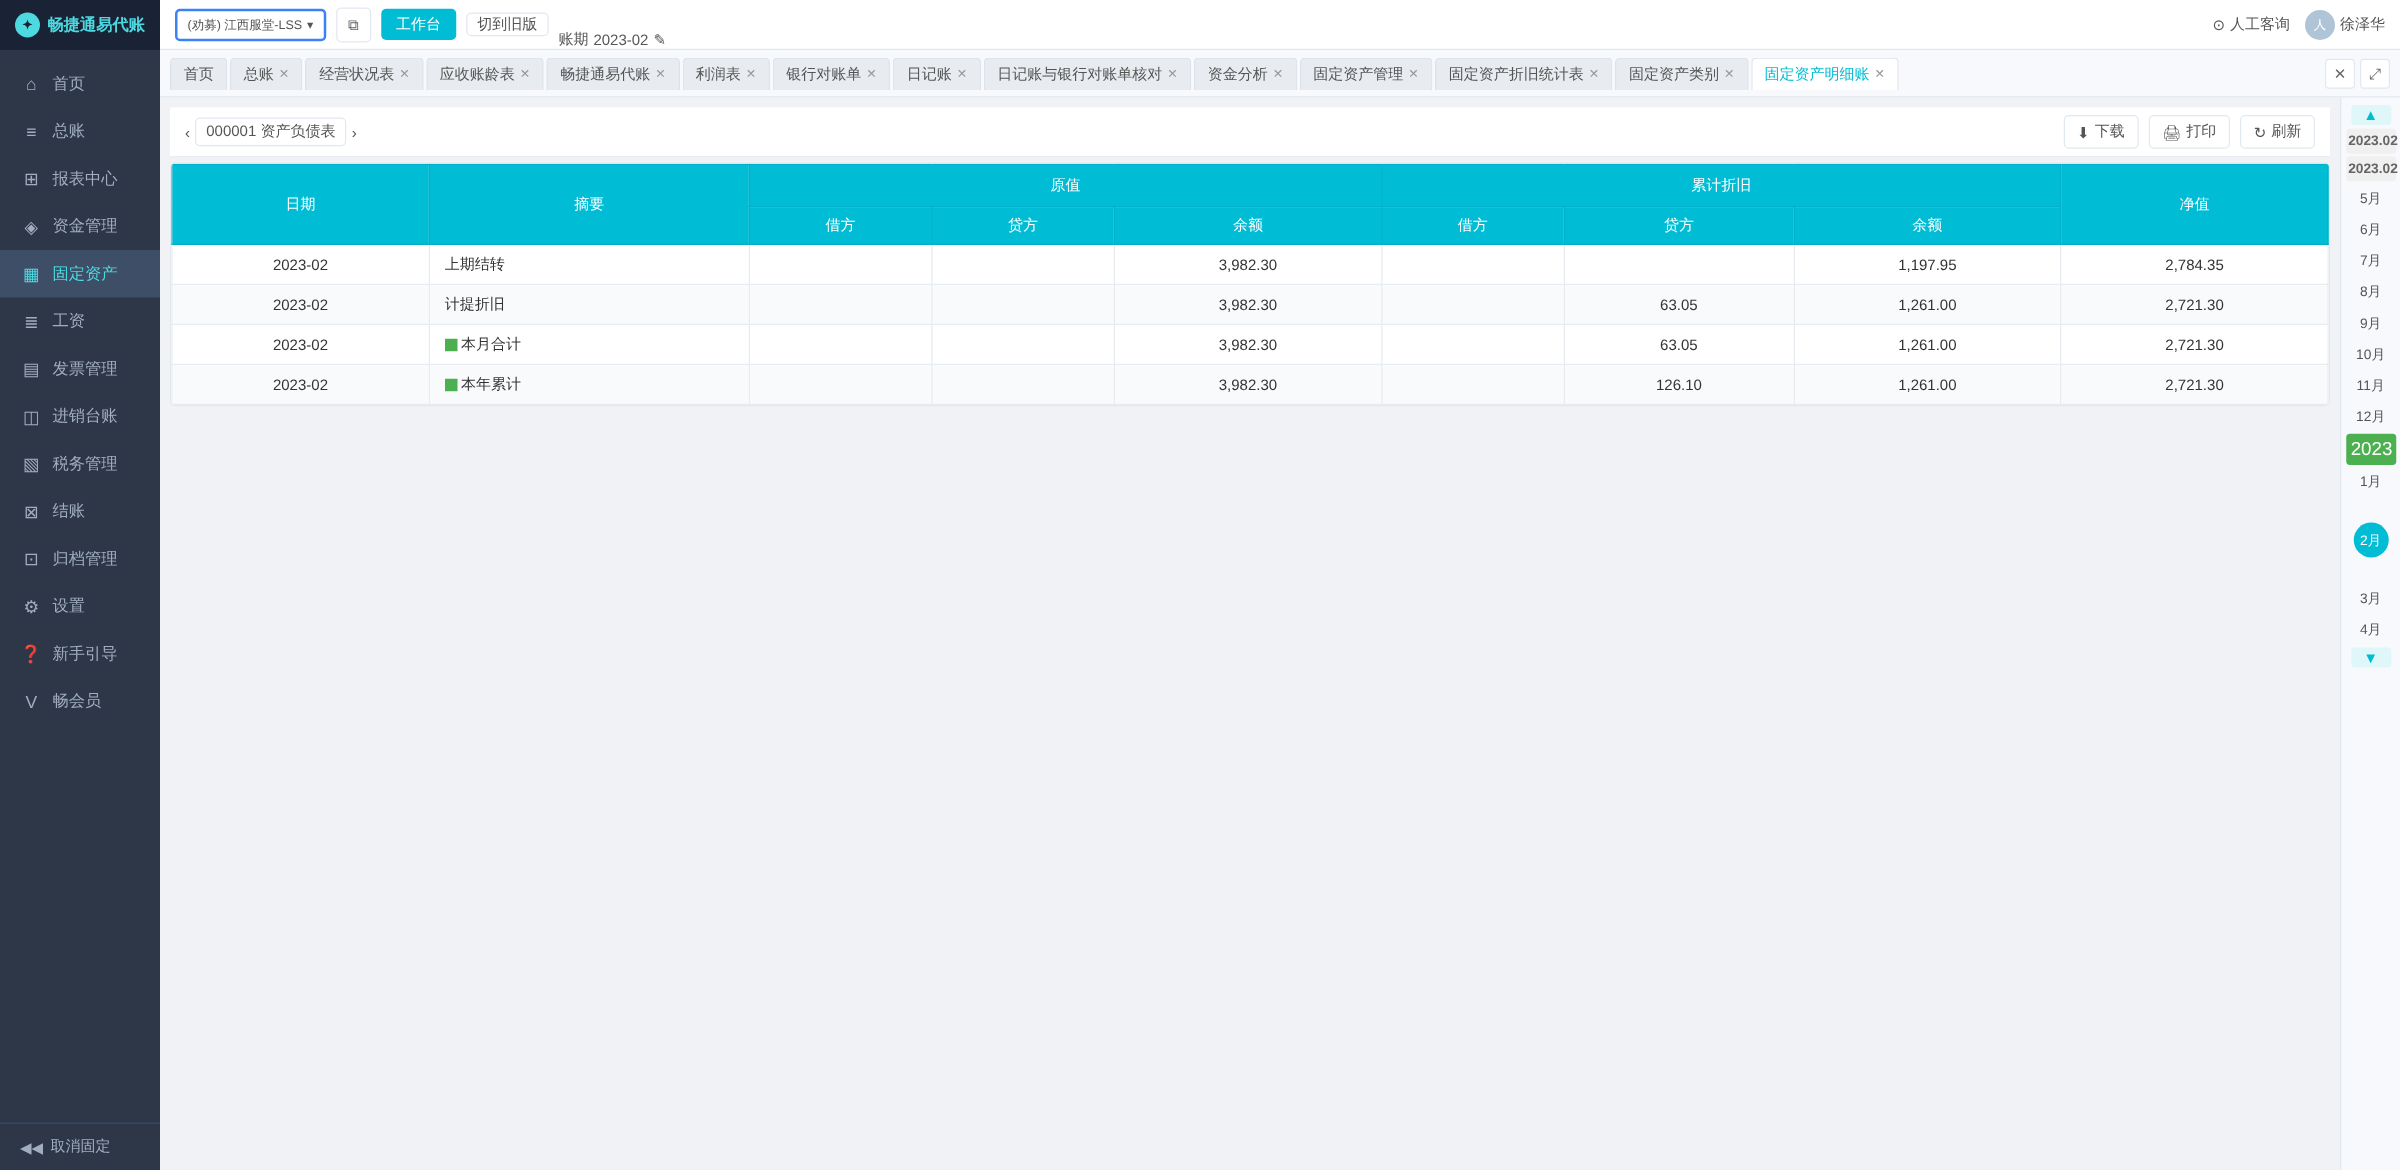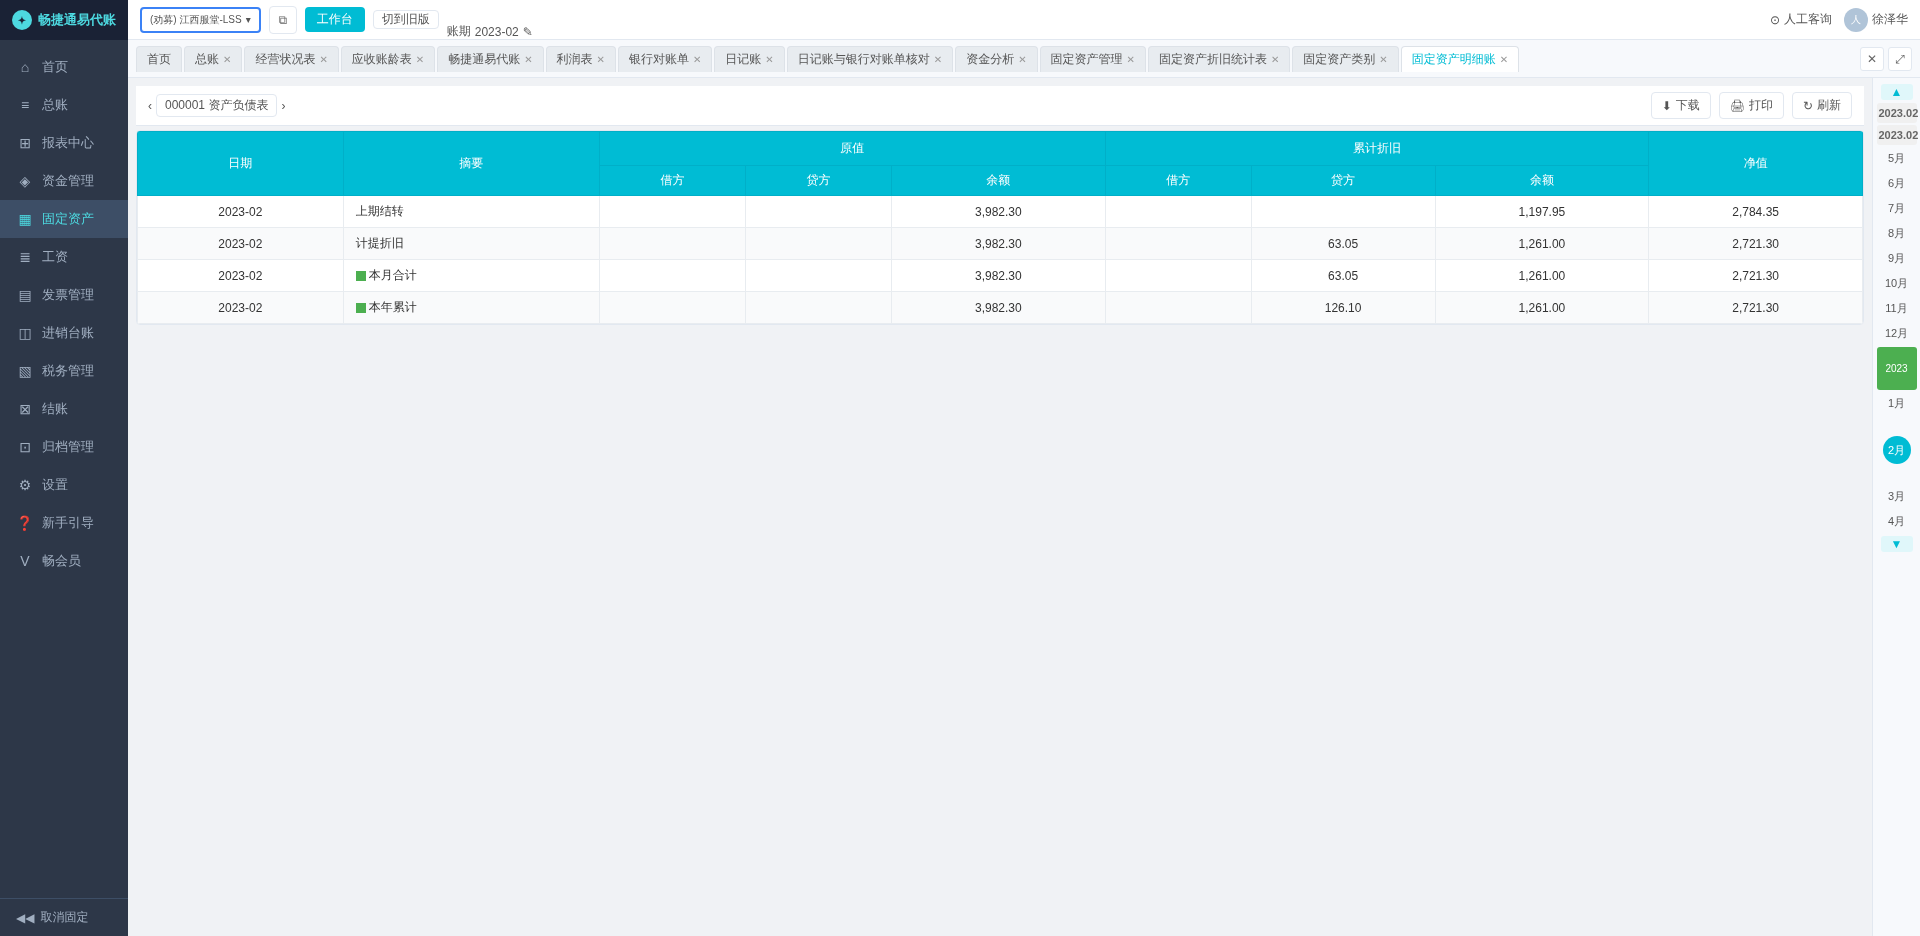--- a/index.html
+++ b/index.html
@@ -345,22 +345,22 @@
       display: flex;
       align-items: center;
       justify-content: center;
       margin: 20px auto;
       font-size: 11px;
     }
     .period-item.year-label {
       background: #4caf50;
       color: #fff;
       border-radius: 3px;
-      font-size: 10px;
-      padding: 16px 4px;
+      font-size: 15px;
+      padding: 4px 4px;
       text-align: center;
     }
     .period-up-btn, .period-down-btn {
       width: 32px; height: 16px;
       background: #e0f7fa;
       border: none;
       border-radius: 3px;
       cursor: pointer;
       color: #00bcd4;
       font-size: 12px;

